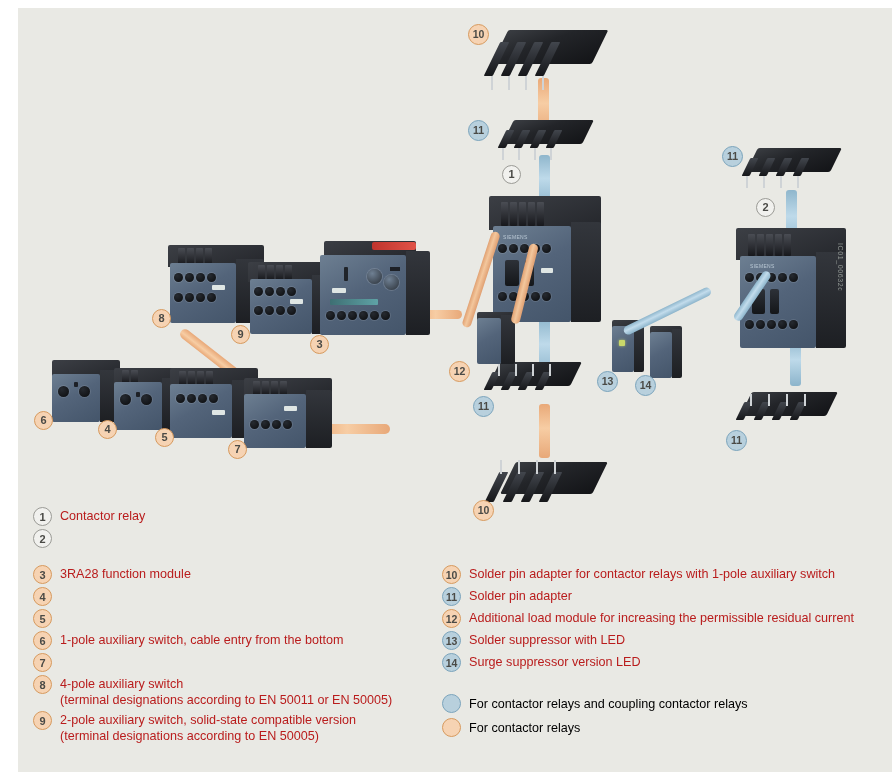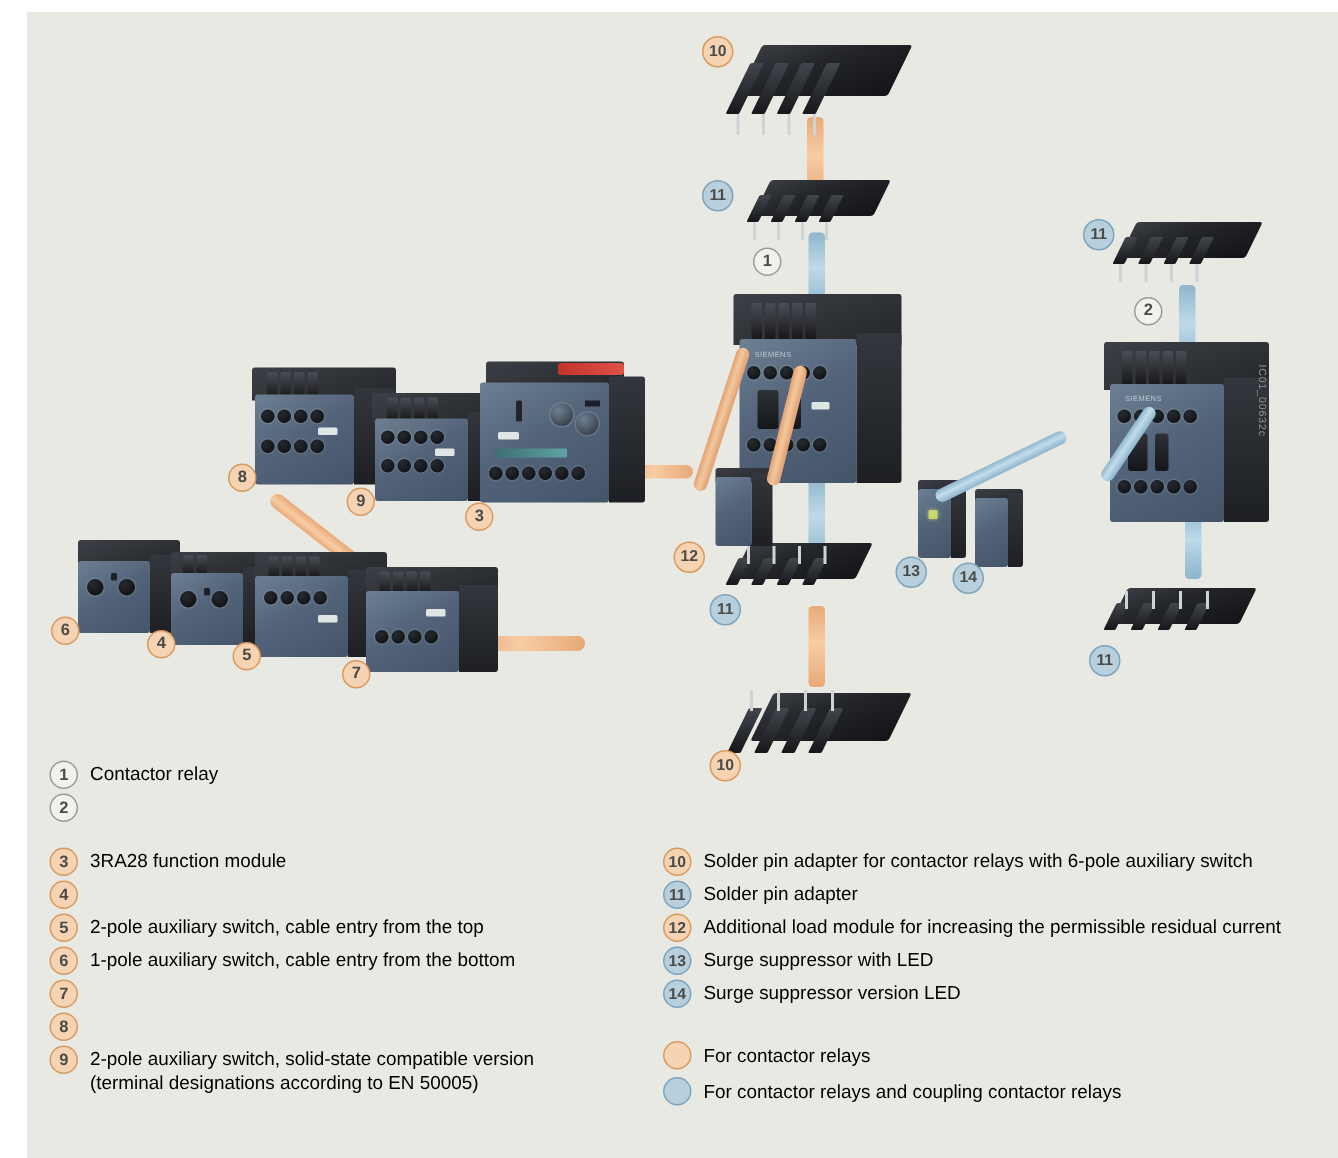--- a/index.html
+++ b/index.html
@@ -51,21 +51,21 @@
   .comb .fin{position:absolute;background:linear-gradient(180deg,#42464d,#16171a);
       border-radius:1px;transform:skewX(-26deg);}
   .comb .pin{position:absolute;width:1.6px;background:#cfd3d6;}
 
   
   .legend{position:absolute;z-index:50;}
   .lrow{display:flex;align-items:flex-start;margin-bottom:3px;}
   .lrow .mkl{position:relative;flex:0 0 auto;width:19px;height:19px;border-radius:50%;
       display:flex;align-items:center;justify-content:center;
       font-size:11px;font-weight:700;color:#4a4a46;box-sizing:border-box;margin-right:8px;}
-  .lrow .txt{font-size:12.6px;line-height:16px;color:#000000;padding-top:1px;}
+  .lrow .txt{font-size:12.6px;line-height:16px;color:#b91c1c;padding-top:1px;}
   .lrow .txt .sub{display:block;}
   .swrow{display:flex;align-items:center;margin-bottom:5px;}
   .sw{flex:0 0 auto;width:19px;height:19px;border-radius:50%;margin-right:8px;box-sizing:border-box;}
   .sw.orange{background:#f6d3b3;border:1.4px solid #d79a5e;}
   .sw.blue{background:#b8d0dd;border:1.4px solid #7ba4bc;}
 
   
   #wm{position:absolute;right:48px;top:243px;font-size:7px;color:#8f9591;
       writing-mode:vertical-rl;letter-spacing:.6px;z-index:30;}
 </style>
@@ -438,66 +438,66 @@
     <div id="legend-left-b" style="margin-top:17px;">
         <div class="lrow">
           <div class="mkl" style="background: rgb(246, 211, 179); border: 1.4px solid rgb(215, 154, 94);">3</div>
           <div class="txt">3RA28 function module</div>
         </div>
         <div class="lrow">
           <div class="mkl" style="background: rgb(246, 211, 179); border: 1.4px solid rgb(215, 154, 94);">4</div>
         </div>
         <div class="lrow">
           <div class="mkl" style="background: rgb(246, 211, 179); border: 1.4px solid rgb(215, 154, 94);">5</div>
-          <div class="txt">2-pole auxiliary switch, cable entry from the top</div>
         </div>
         <div class="lrow">
           <div class="mkl" style="background: rgb(246, 211, 179); border: 1.4px solid rgb(215, 154, 94);">6</div>
           <div class="txt">1-pole auxiliary switch, cable entry from the bottom</div>
         </div>
         <div class="lrow">
           <div class="mkl" style="background: rgb(246, 211, 179); border: 1.4px solid rgb(215, 154, 94);">7</div>
         </div>
         <div class="lrow">
           <div class="mkl" style="background: rgb(246, 211, 179); border: 1.4px solid rgb(215, 154, 94);">8</div>
+          <div class="txt">4-pole auxiliary switch<span class="sub">(terminal designations according to EN 50011 or EN 50005)</span></div>
         </div>
         <div class="lrow">
           <div class="mkl" style="background: rgb(246, 211, 179); border: 1.4px solid rgb(215, 154, 94);">9</div>
           <div class="txt">2-pole auxiliary switch, solid-state compatible version<span class="sub">(terminal designations according to EN 50005)</span></div>
         </div>
       </div>
   </div>
 
   <div class="legend" style="left:442px;top:565px;width:440px;">
     <div id="legend-right-items">
         <div class="lrow">
           <div class="mkl" style="background: rgb(246, 211, 179); border: 1.4px solid rgb(215, 154, 94); font-size: 10.5px;">10</div>
-          <div class="txt">Solder pin adapter for contactor relays with 6-pole auxiliary switch</div>
+          <div class="txt">Solder pin adapter for contactor relays with 1-pole auxiliary switch</div>
         </div>
         <div class="lrow">
           <div class="mkl" style="background: rgb(184, 208, 221); border: 1.4px solid rgb(123, 164, 188); font-size: 10.5px;">11</div>
           <div class="txt">Solder pin adapter</div>
         </div>
         <div class="lrow">
           <div class="mkl" style="background: rgb(246, 211, 179); border: 1.4px solid rgb(215, 154, 94); font-size: 10.5px;">12</div>
           <div class="txt">Additional load module for increasing the permissible residual current</div>
         </div>
         <div class="lrow">
           <div class="mkl" style="background: rgb(184, 208, 221); border: 1.4px solid rgb(123, 164, 188); font-size: 10.5px;">13</div>
-          <div class="txt">Surge suppressor with LED</div>
+          <div class="txt">Solder suppressor with LED</div>
         </div>
         <div class="lrow">
           <div class="mkl" style="background: rgb(184, 208, 221); border: 1.4px solid rgb(123, 164, 188); font-size: 10.5px;">14</div>
           <div class="txt">Surge suppressor version LED</div>
         </div>
       </div>
     <div id="legend-right-swatches" style="margin-top:22px;">
         <div class="swrow">
+          <div class="sw blue"></div>
+          <div class="txt" style="font-size: 12.6px;">For contactor relays and coupling contactor relays</div>
+        </div>
+        <div class="swrow">
           <div class="sw orange"></div>
           <div class="txt" style="font-size: 12.6px;">For contactor relays</div>
         </div>
-        <div class="swrow">
-          <div class="sw blue"></div>
-          <div class="txt" style="font-size: 12.6px;">For contactor relays and coupling contactor relays</div>
-        </div>
       </div>
   </div>
 </div>
 
 </body></html>

